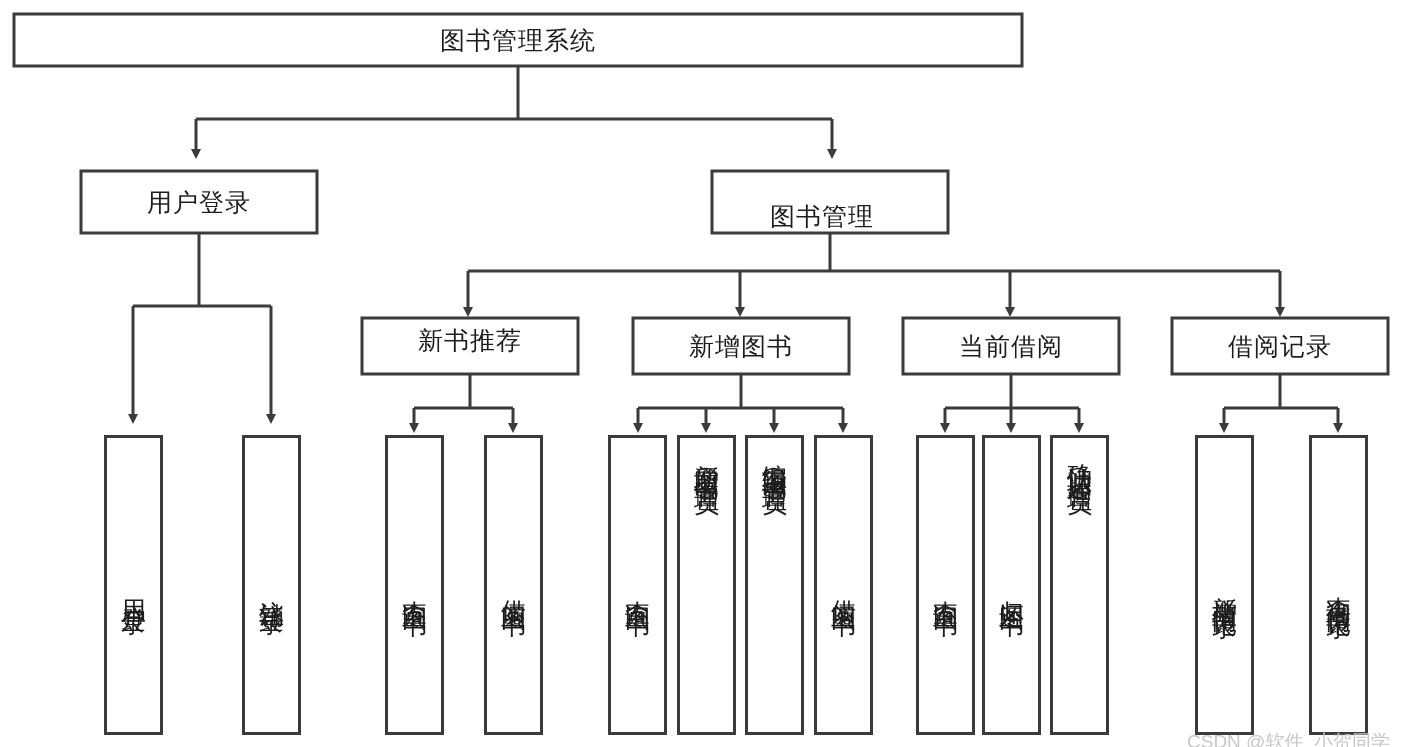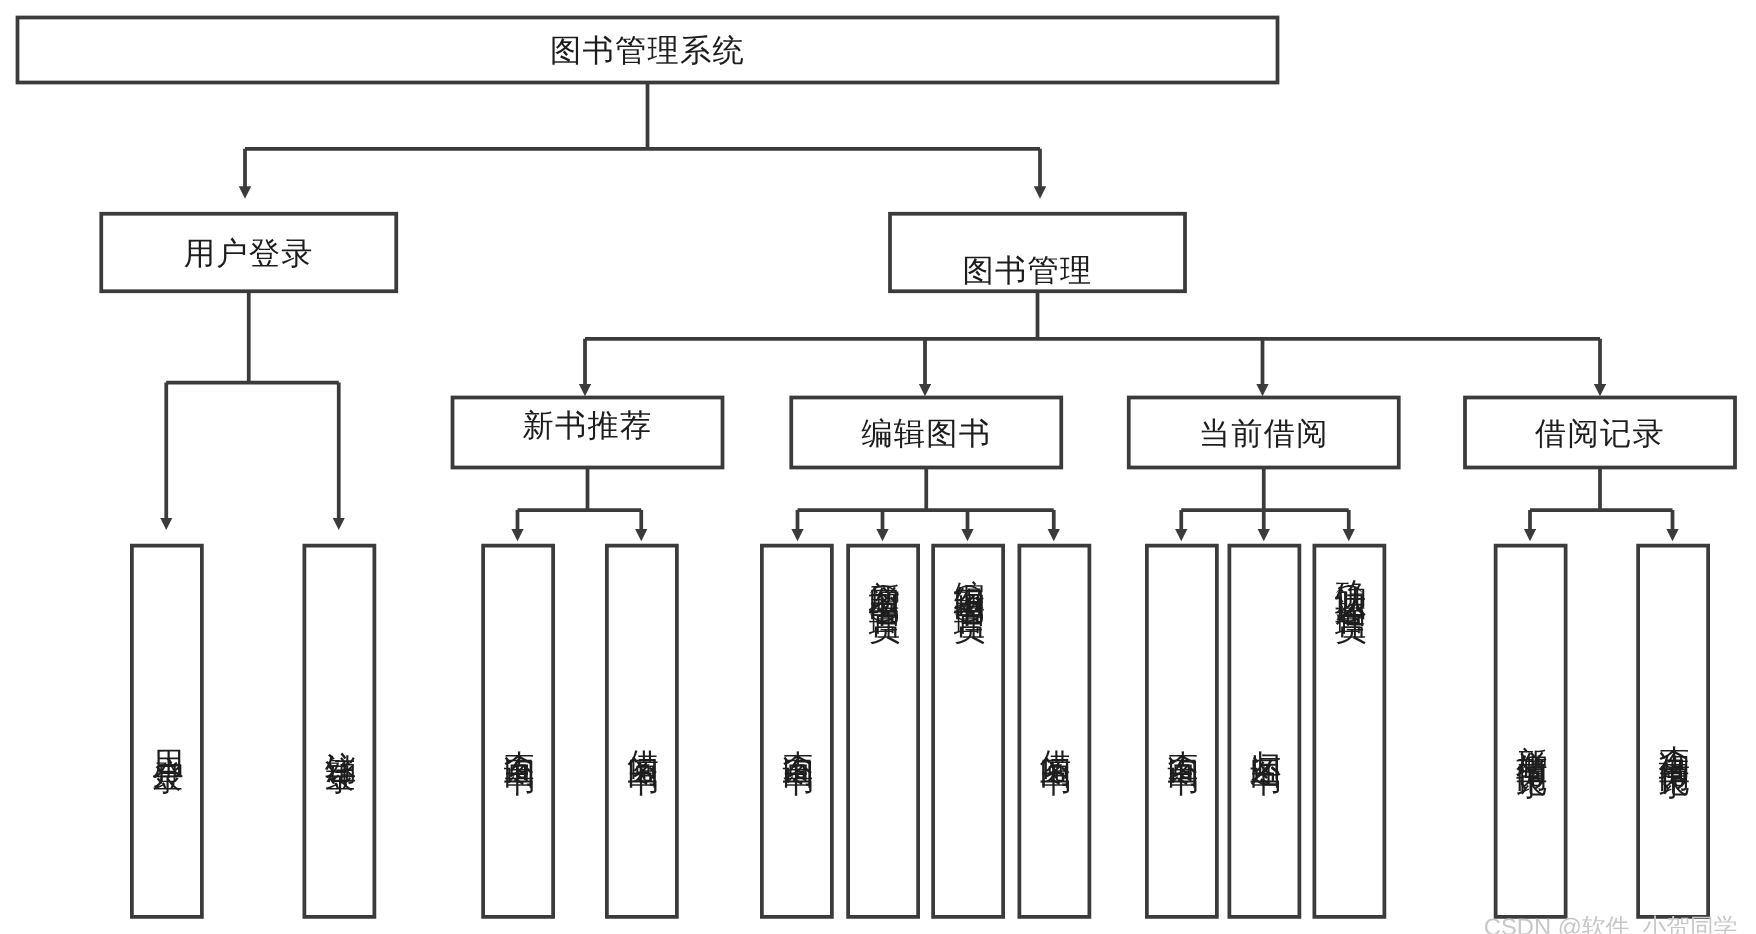--- a/index.html
+++ b/index.html
@@ -190,21 +190,21 @@
 
   <div class="hbox" style="left:712px; top:171px; width:220px; height:62px; border:none; background:transparent;margin-top:14px;">
     <span>图书管理</span>
   </div>
 
   <div class="hbox" style="left:362px; top:318px; width:216px; height:44px; border:none; background:transparent;">
     <span>新书推荐</span>
   </div>
 
   <div class="hbox" style="left:633px; top:318px; width:216px; height:56px; border:none; background:transparent;">
-    <span>编辑图书</span>
+    <span>新增图书</span>
   </div>
 
   <div class="hbox" style="left:903px; top:318px; width:216px; height:56px; border:none; background:transparent;align-items:center;">
     <span>当前借阅</span>
   </div>
 
   <div class="hbox" style="left:1172px; top:318px; width:216px; height:56px; border:none; background:transparent;text-align:center;">
     <span>借阅记录</span>
   </div>
 

